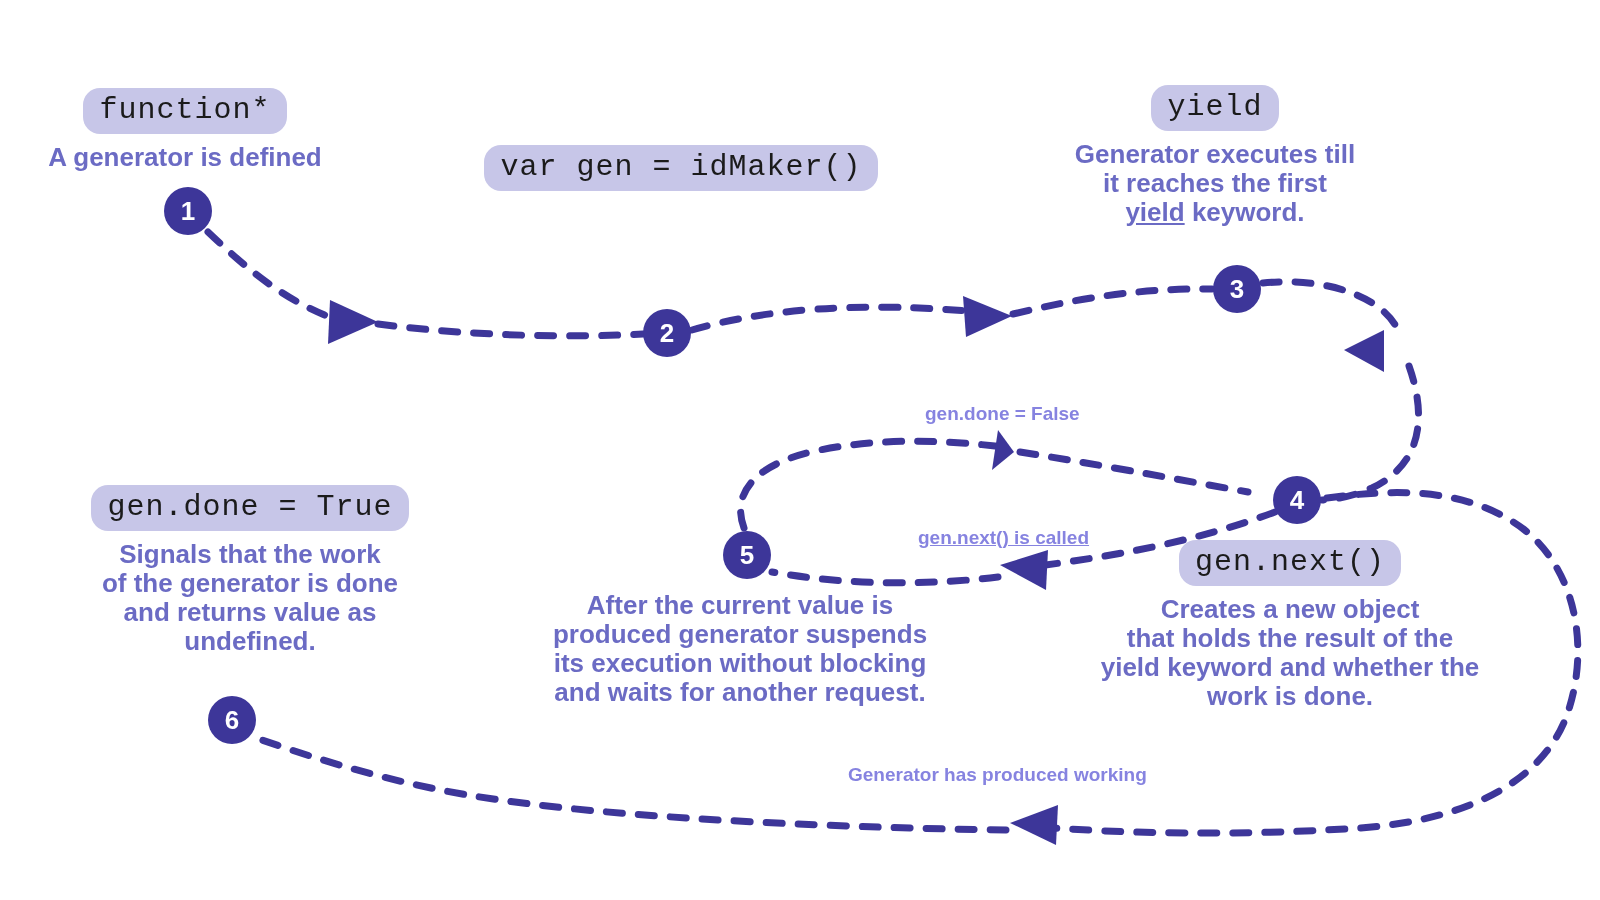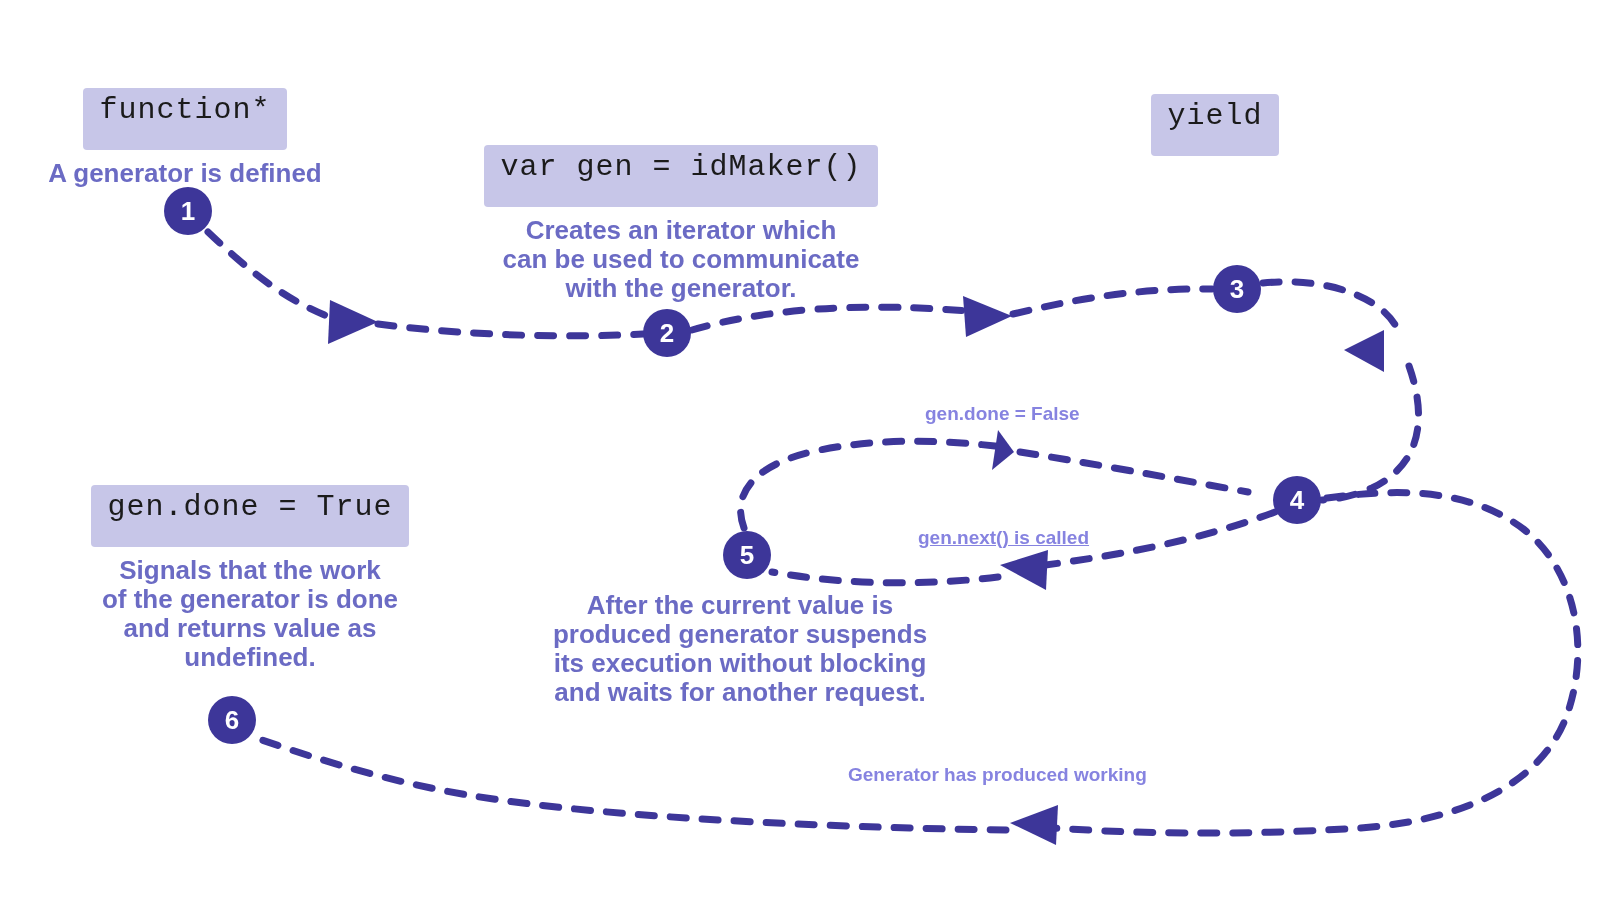--- a/index.html
+++ b/index.html
@@ -32,22 +32,22 @@
     position: absolute;
     text-align: center;
   }
   .code-chip {
     display: inline-block;
     background: #c7c6e8;
     color: #1b1b1b;
     font-family: "Liberation Mono", "DejaVu Sans Mono", monospace;
     font-size: 30px;
     letter-spacing: 1px;
-    padding: 5px 16px 22px 16px;
-    border-radius: 4px;
+    padding: 5px 16px 6px 16px;
+    border-radius: 17px;
     white-space: pre;
     line-height: 1.15;
   }
   .desc {
     margin-top: 9px;
     color: #6b6bc4;
     font-size: 26px;
     line-height: 1.12;
     font-weight: 700;
     white-space: pre-line;
@@ -129,29 +129,36 @@
     </g>
   </svg>
 
   <div class="block" style="left:30px; top:88px; width:310px;">
     <div class="code-chip">function*</div>
     <div class="desc">A generator is defined</div>
   </div>
 
   <div class="block" style="left:466px; top:145px; width:430px;">
     <div class="code-chip">var gen = idMaker()</div>
-    <div class="desc">Creates an iterator which
-can be used to communicate
-with the generator.</div>
   </div>
 
-  <div class="block" style="left:1050px; top:94px; width:330px;text-align:center;">
+  <div class="block" style="left:1050px; top:85px; width:330px;text-align:center;">
     <div class="code-chip">yield</div>
+    <div class="desc"><span>Generator executes till
+it reaches the first
+</span><u>yield</u><span> keyword.</span></div>
   </div>
 
+  <div class="block" style="left:1060px; top:540px; width:460px;">
+    <div class="code-chip">gen.next()</div>
+    <div class="desc">Creates a  new object
+that holds the result of the
+yield keyword and whether the
+work is done.</div>
+  </div>
 
   <div class="block" style="left:510px; top:588px; width:460px;">
     <div class="desc" style="margin-top:3px;">After the current value is
 produced generator suspends
 its execution without blocking
 and waits for another request.</div>
   </div>
 
   <div class="block" style="left:55px; top:485px; width:390px;">
     <div class="code-chip">gen.done = True</div>

